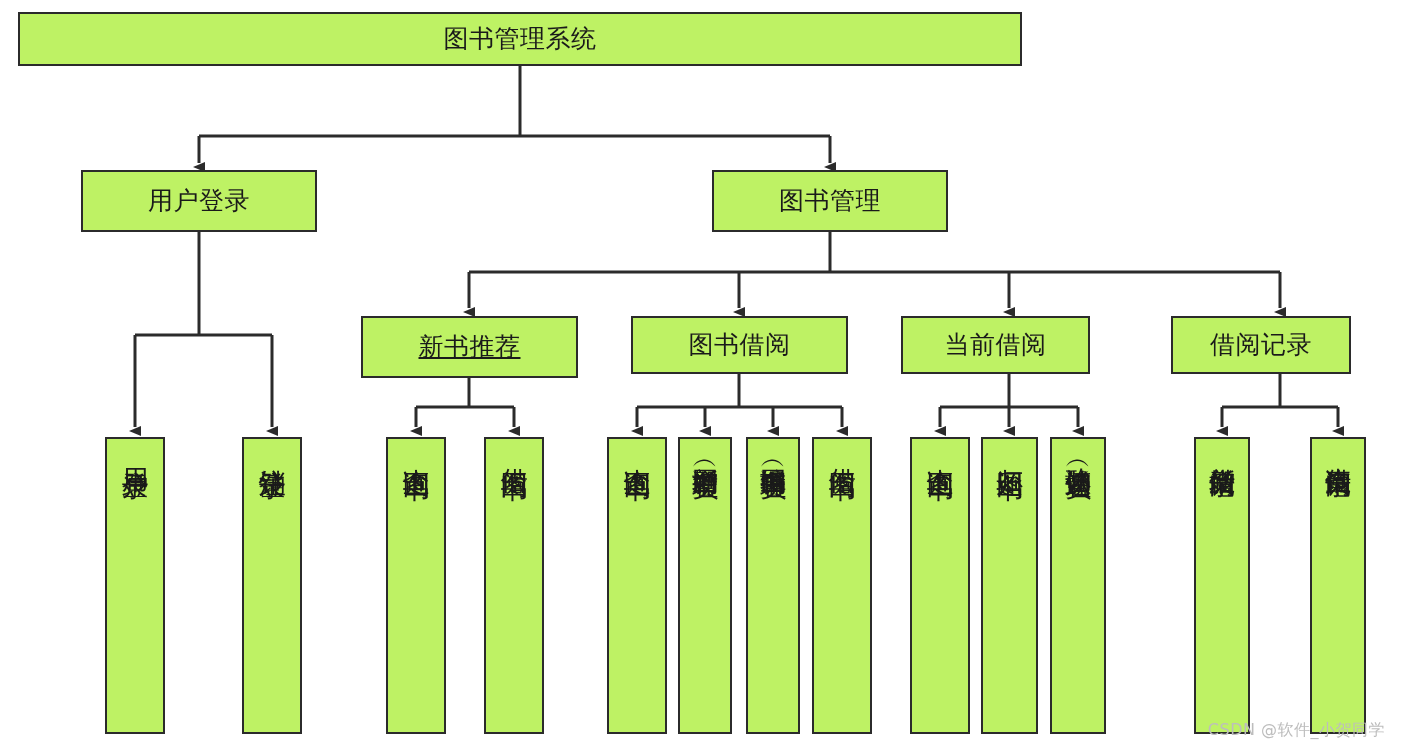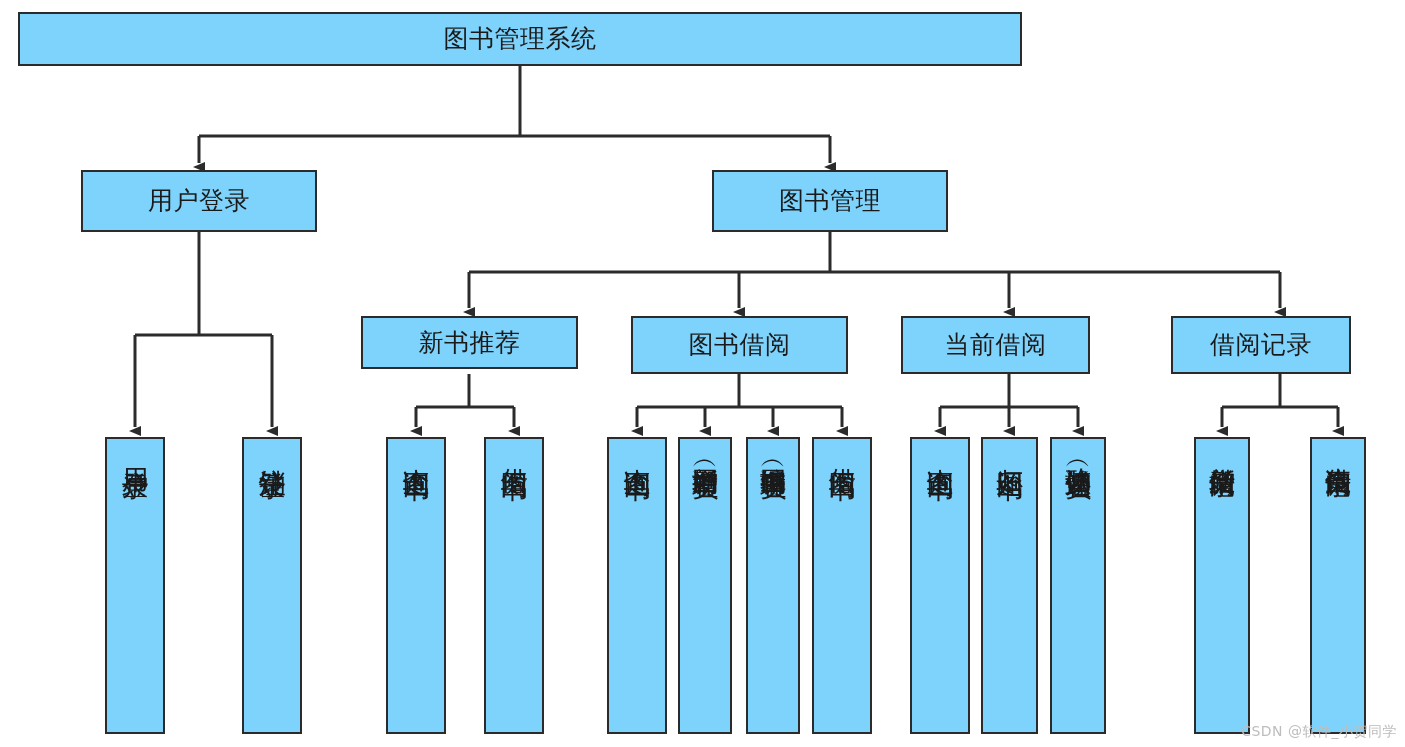--- a/index.html
+++ b/index.html
@@ -21,21 +21,21 @@
   #diagram-svg {
     position: absolute;
     left: 0;
     top: 0;
     width: 1405px;
     height: 747px;
   }
   .node {
     position: absolute;
     box-sizing: border-box;
-    background: #7dd3fc;
+    background: #bef264;
     border: 2px solid #2b2b2b;
     display: flex;
     align-items: center;
     justify-content: center;
     color: #1a1a1a;
   }
   .node-label {
     display: block;
     line-height: 1.18;
     letter-spacing: 0.5px;
@@ -55,23 +55,23 @@
     font-size: 27px;
     letter-spacing: 2px;
     line-height: 1.05;
   }
   .node.vertical.narrow .node-label {
     font-size: 26px;
     letter-spacing: 1px;
   }
   #watermark {
     position: absolute;
-    right: 8px;
+    right: 20px;
     bottom: 6px;
-    font-size: 14px;
+    font-size: 16px;
     color: #bdbdbd;
     letter-spacing: 0.5px;
     white-space: nowrap;
     pointer-events: none;
   }
 </style>
 </head>
 <body>
 
 <div id="diagram-root">
@@ -132,21 +132,21 @@
     <span class="node-label">图书管理系统</span>
   </div>
 
   <div class="node horizontal" style="left:81px; top:170px; width:236px; height:62px;">
     <span class="node-label">用户登录</span>
   </div>
   <div class="node horizontal" style="left:712px; top:170px; width:236px; height:62px;">
     <span class="node-label">图书管理</span>
   </div>
 
-  <div class="node horizontal" style="left:361px; top:316px; width:217px; height:53px;">
+  <div class="node horizontal" style="left:361px; top:316px; width:217px; height:62px;text-decoration:underline;">
     <span class="node-label">新书推荐</span>
   </div>
   <div class="node horizontal" style="left:631px; top:316px; width:217px; height:58px;">
     <span class="node-label">图书借阅</span>
   </div>
   <div class="node horizontal" style="left:901px; top:316px; width:189px; height:58px;">
     <span class="node-label">当前借阅</span>
   </div>
   <div class="node horizontal" style="left:1171px; top:316px; width:180px; height:58px;">
     <span class="node-label">借阅记录</span>

